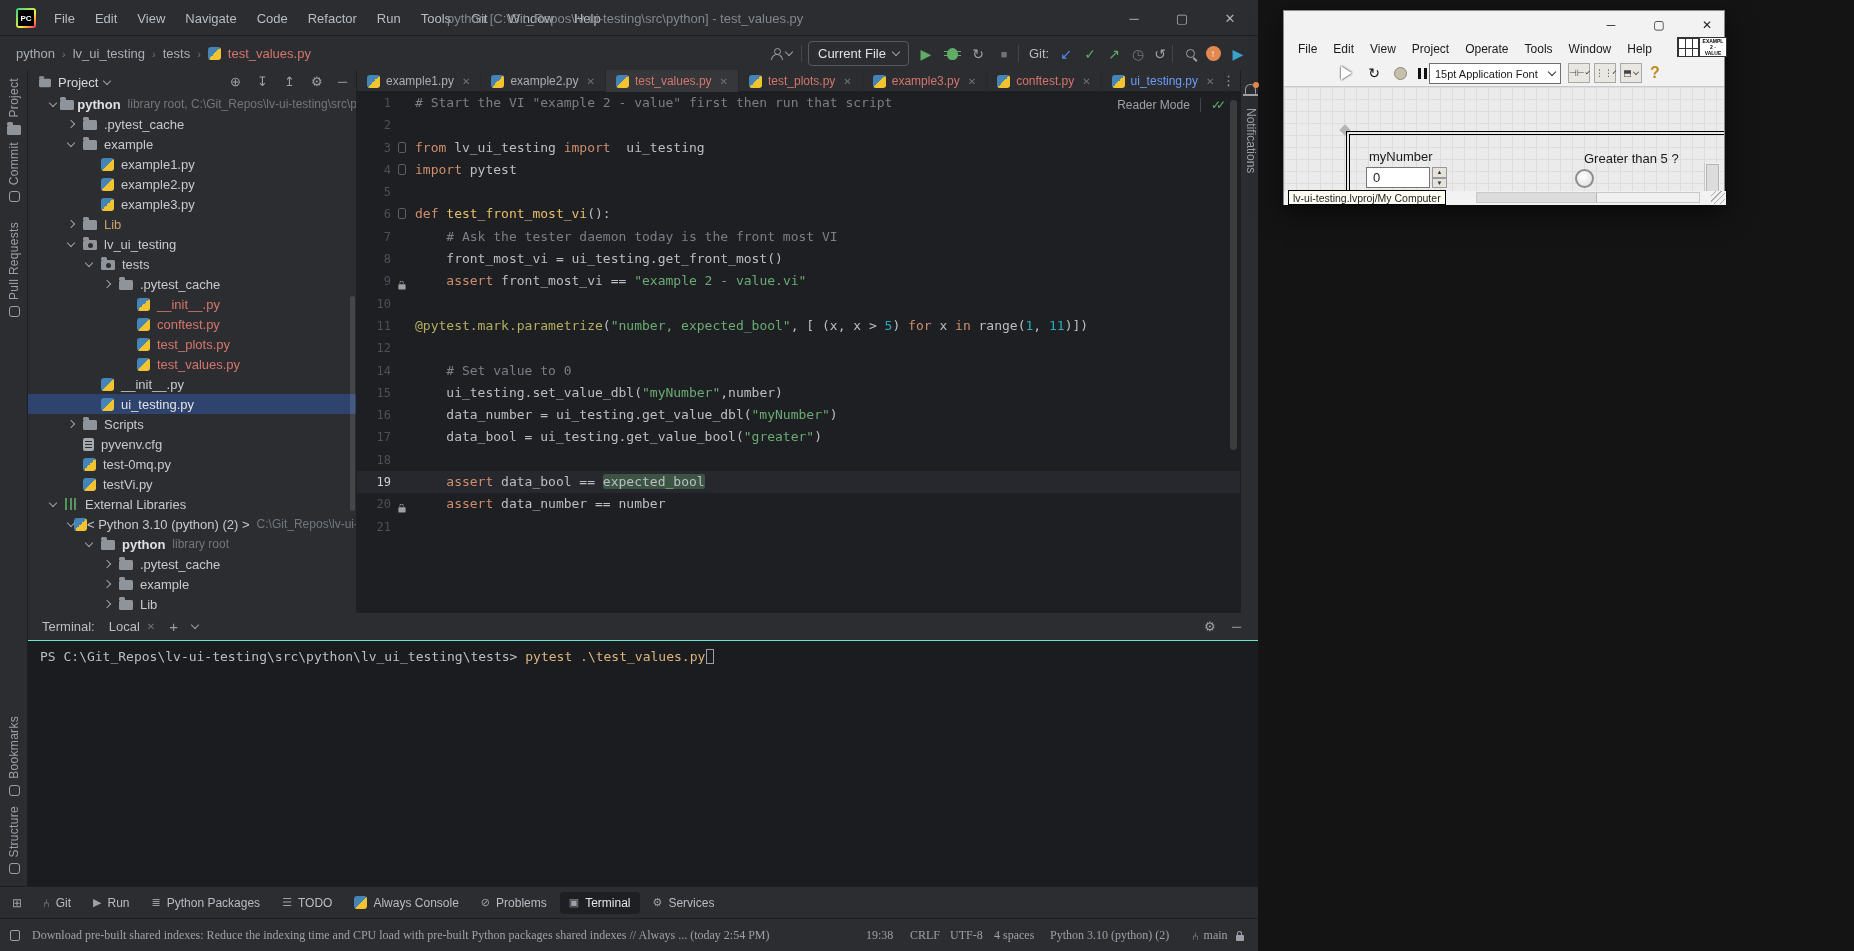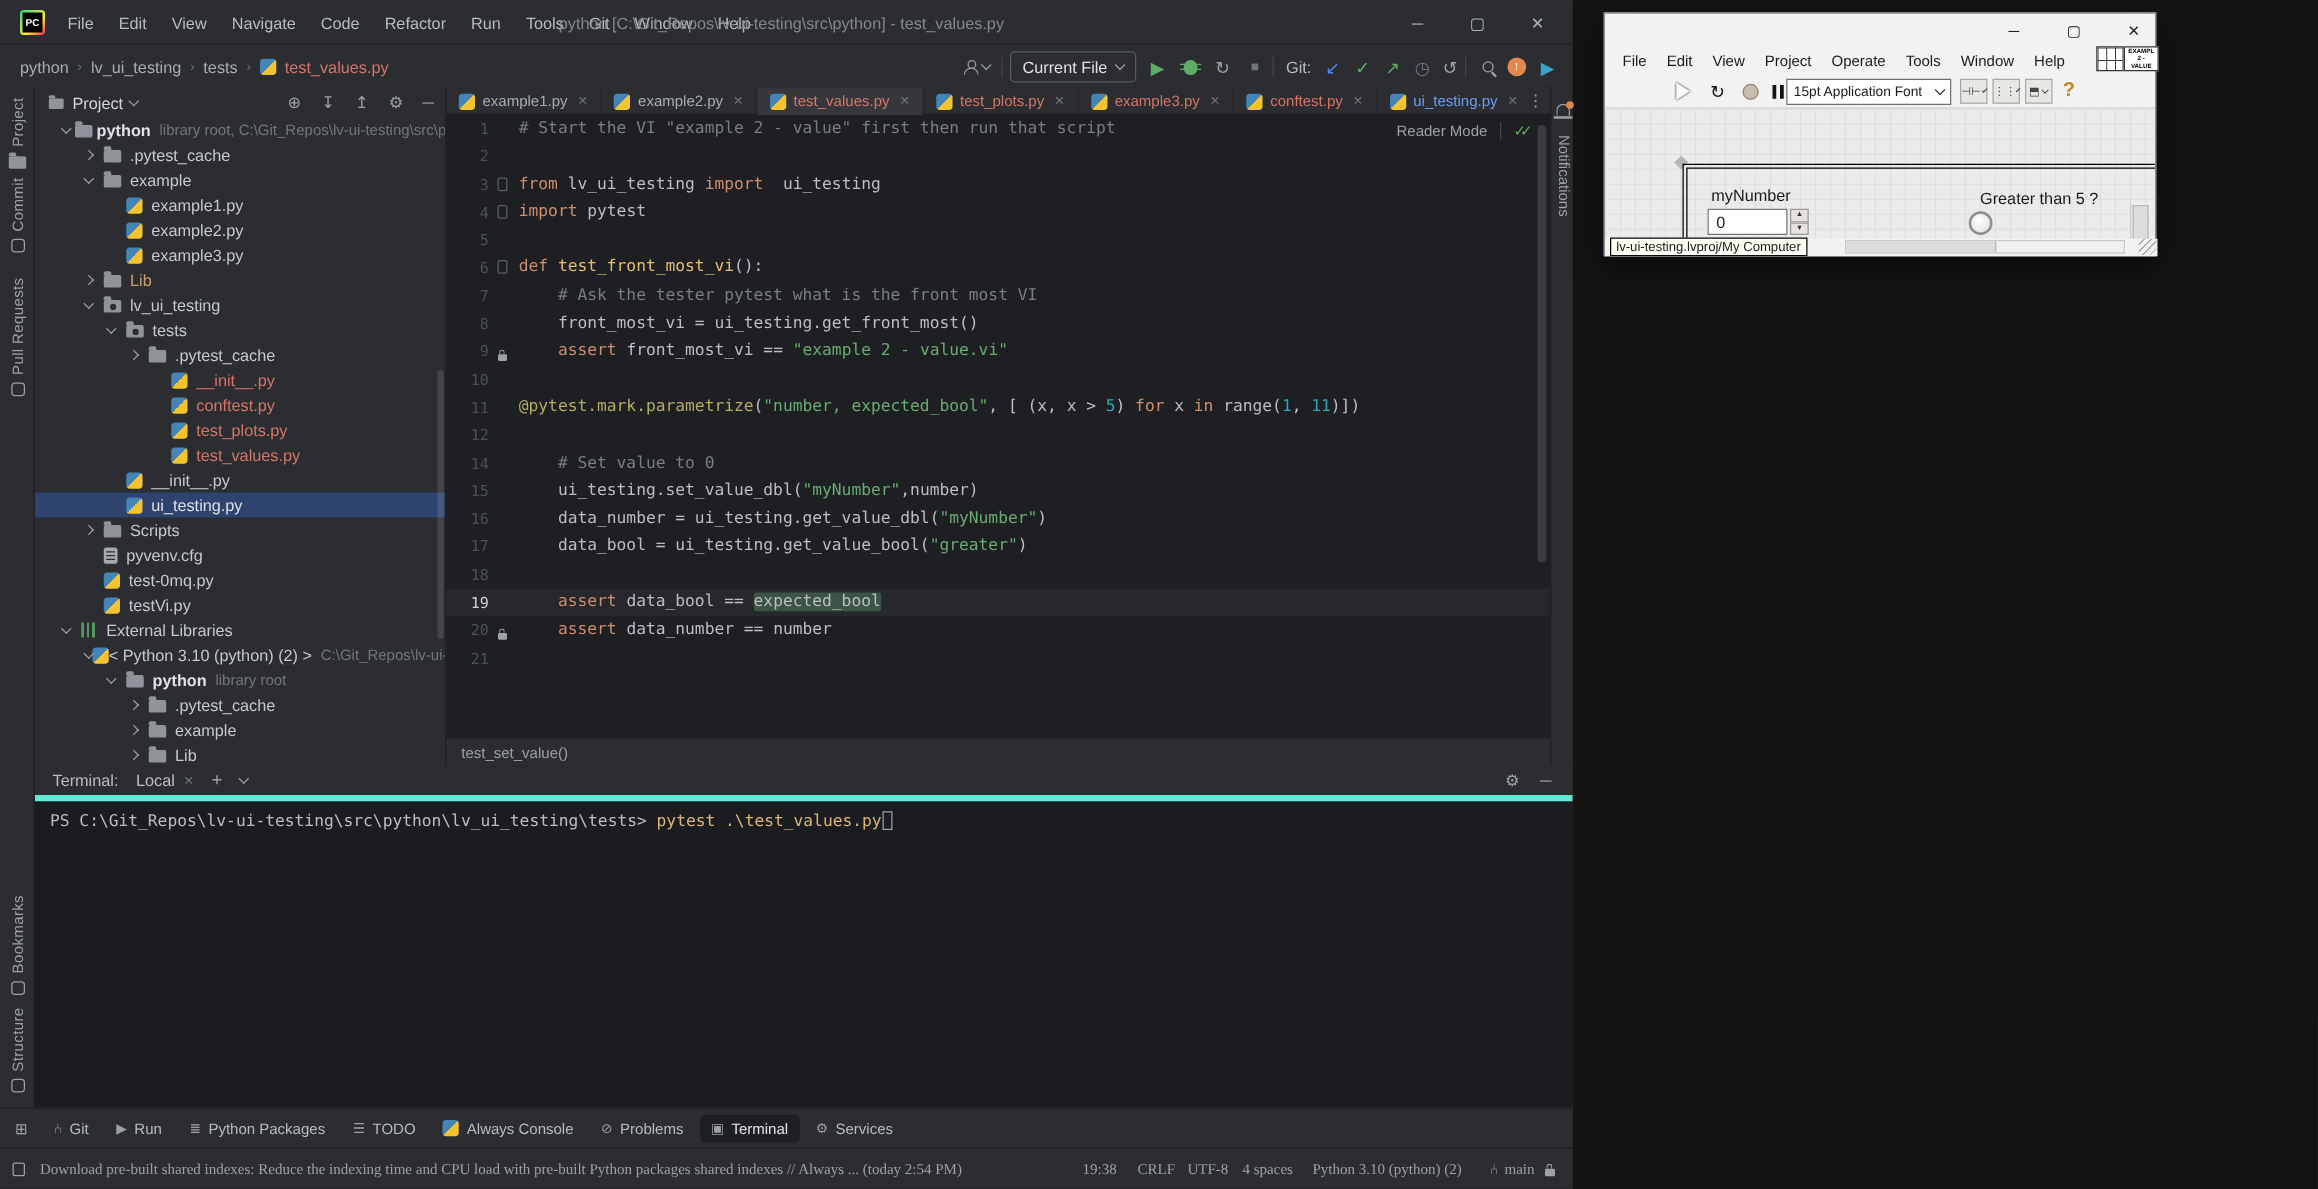--- a/index.html
+++ b/index.html
@@ -78,21 +78,21 @@
   .cl.cur .ln{color:#d0d2d6;}
   .mark{position:absolute;left:41px;top:5px;}
   .m-fold{width:8px;height:11px;border:1.3px solid #5a5e66;border-radius:2px;}
   .m-lock{transform:scale(.9);}
   .cm{color:#7a7e85;}.kw{color:#cf8e6d;}.fn{color:#e8bf6a;}.st{color:#6aab73;}.nu{color:#2aacb8;}.dc{color:#b3ae60;}.tx{color:#bcbec4;}
   .hl{background:#3b5443;border-radius:2px;}
   #ed-scroll{position:absolute;right:3px;top:30px;width:7px;height:350px;background:rgba(255,255,255,.13);border-radius:4px;}
   #ctxbar{position:absolute;left:357px;top:590px;width:883px;height:23px;background:#2b2d30;border-top:1px solid #1e1f22;display:flex;align-items:center;padding-left:12px;font-size:12px;color:#9da0a8;}
   
   #terminal{position:absolute;left:28px;top:613px;width:1230px;height:273px;background:#1a1c1f;}
-  #term-head{position:absolute;left:0;top:0;width:100%;height:28px;background:#2b2d30;border-bottom:5px solid #5eead4;display:flex;align-items:center;padding-left:14px;gap:14px;font-size:13px;}
+  #term-head{position:absolute;left:0;top:0;width:100%;height:28px;background:#2b2d30;border-bottom:1px solid #5eead4;display:flex;align-items:center;padding-left:14px;gap:14px;font-size:13px;}
   #term-body{position:absolute;left:0;top:28px;width:100%;height:245px;font-family:"DejaVu Sans Mono",monospace;font-size:13px;color:#bcbec4;padding:8px 12px;}
   .cursor{display:inline-block;width:8px;height:15px;border:1px solid #9aa0a6;vertical-align:-3px;margin-left:1px;}
   .t-cmd{color:#dcb67a;}
   
   #twbar{position:absolute;left:0;top:886px;width:1258px;height:32px;background:#2b2d30;border-top:1px solid #1e1f22;display:flex;align-items:center;padding-left:8px;gap:4px;}
   .tw-item{display:flex;align-items:center;gap:6px;padding:4px 9px;border-radius:4px;font-size:12px;color:#b8bcc3;}
   .tw-item.sel{background:#1e1f22;color:#e4e6ea;}
   #statusbar{position:absolute;left:0;top:918px;width:1258px;height:33px;background:#2b2d30;border-top:1px solid #1e1f22;font-size:12px;color:#9da0a8;}
   .sb-item{position:absolute;top:0;height:33px;display:flex;align-items:center;gap:5px;font-family:Liberation Serif, serif;}
   
@@ -476,40 +476,37 @@
       <span style="width:1px;height:14px;background:#43454a;"></span>
       <span class="dbl-check">✓✓</span>
     </div>
     <div id="code">
         <div class="cl"><span class="ln">1</span><span class="cm"># Start the VI "example 2 - value" first then run that script</span></div>
         <div class="cl"><span class="ln">2</span></div>
         <div class="cl"><span class="ln">3</span><span class="mark m-fold"></span><span class="kw">from</span><span class="tx"> lv_ui_testing </span><span class="kw">import</span><span class="tx">  ui_testing</span></div>
         <div class="cl"><span class="ln">4</span><span class="mark m-fold"></span><span class="kw">import</span><span class="tx"> pytest</span></div>
         <div class="cl"><span class="ln">5</span></div>
         <div class="cl"><span class="ln">6</span><span class="mark m-fold"></span><span class="kw">def</span><span class="tx"> </span><span class="fn">test_front_most_vi</span><span class="tx">():</span></div>
-        <div class="cl"><span class="ln">7</span><span class="tx">    </span><span class="cm"># Ask the tester pytest what is the front most VI</span></div>
+        <div class="cl"><span class="ln">7</span><span class="tx">    </span><span class="cm"># Ask the tester daemon today is the front most VI</span></div>
         <div class="cl"><span class="ln">8</span><span class="tx">    front_most_vi = ui_testing.get_front_most()</span></div>
         <div class="cl"><span class="ln">9</span><span class="mark m-lock"><span class="icn i-lock"></span></span><span class="tx">    </span><span class="kw">assert</span><span class="tx"> front_most_vi == </span><span class="st">"example 2 - value.vi"</span></div>
         <div class="cl"><span class="ln">10</span></div>
         <div class="cl"><span class="ln">11</span><span class="dc">@pytest.mark.parametrize</span><span class="tx">(</span><span class="st">"number, expected_bool"</span><span class="tx">, [ (x, x &gt; </span><span class="nu">5</span><span class="tx">) </span><span class="kw">for</span><span class="tx"> x </span><span class="kw">in</span><span class="tx"> range(</span><span class="nu">1</span><span class="tx">, </span><span class="nu">11</span><span class="tx">)])</span></div>
         <div class="cl"><span class="ln">12</span></div>
         <div class="cl"><span class="ln">14</span><span class="tx">    </span><span class="cm"># Set value to 0</span></div>
         <div class="cl"><span class="ln">15</span><span class="tx">    ui_testing.set_value_dbl(</span><span class="st">"myNumber"</span><span class="tx">,number)</span></div>
         <div class="cl"><span class="ln">16</span><span class="tx">    data_number = ui_testing.get_value_dbl(</span><span class="st">"myNumber"</span><span class="tx">)</span></div>
         <div class="cl"><span class="ln">17</span><span class="tx">    data_bool = ui_testing.get_value_bool(</span><span class="st">"greater"</span><span class="tx">)</span></div>
         <div class="cl"><span class="ln">18</span></div>
         <div class="cl cur"><span class="ln">19</span><span class="tx">    </span><span class="kw">assert</span><span class="tx"> data_bool == </span><span class="hl">expected_bool</span></div>
         <div class="cl"><span class="ln">20</span><span class="mark m-lock"><span class="icn i-lock"></span></span><span class="tx">    </span><span class="kw">assert</span><span class="tx"> data_number == number</span></div>
         <div class="cl"><span class="ln">21</span></div>
       </div>
     <div id="ed-scroll"></div>
   </div>
-  <div id="ctxbar">
-      <span>test_set_value()</span>
-    </div>
 
   <div id="terminal">
     <div id="term-head">
       <span style="color:#bcbec4;">Terminal:</span>
       <span style="display:flex;align-items:center;gap:7px;">
         <span>Local</span>
           <span style="color:#6f737a;font-size:10px;">✕</span>
       </span>
       <span style="color:#9da0a8;font-size:15px;">+</span>
       <span class="caret-down"></span>

